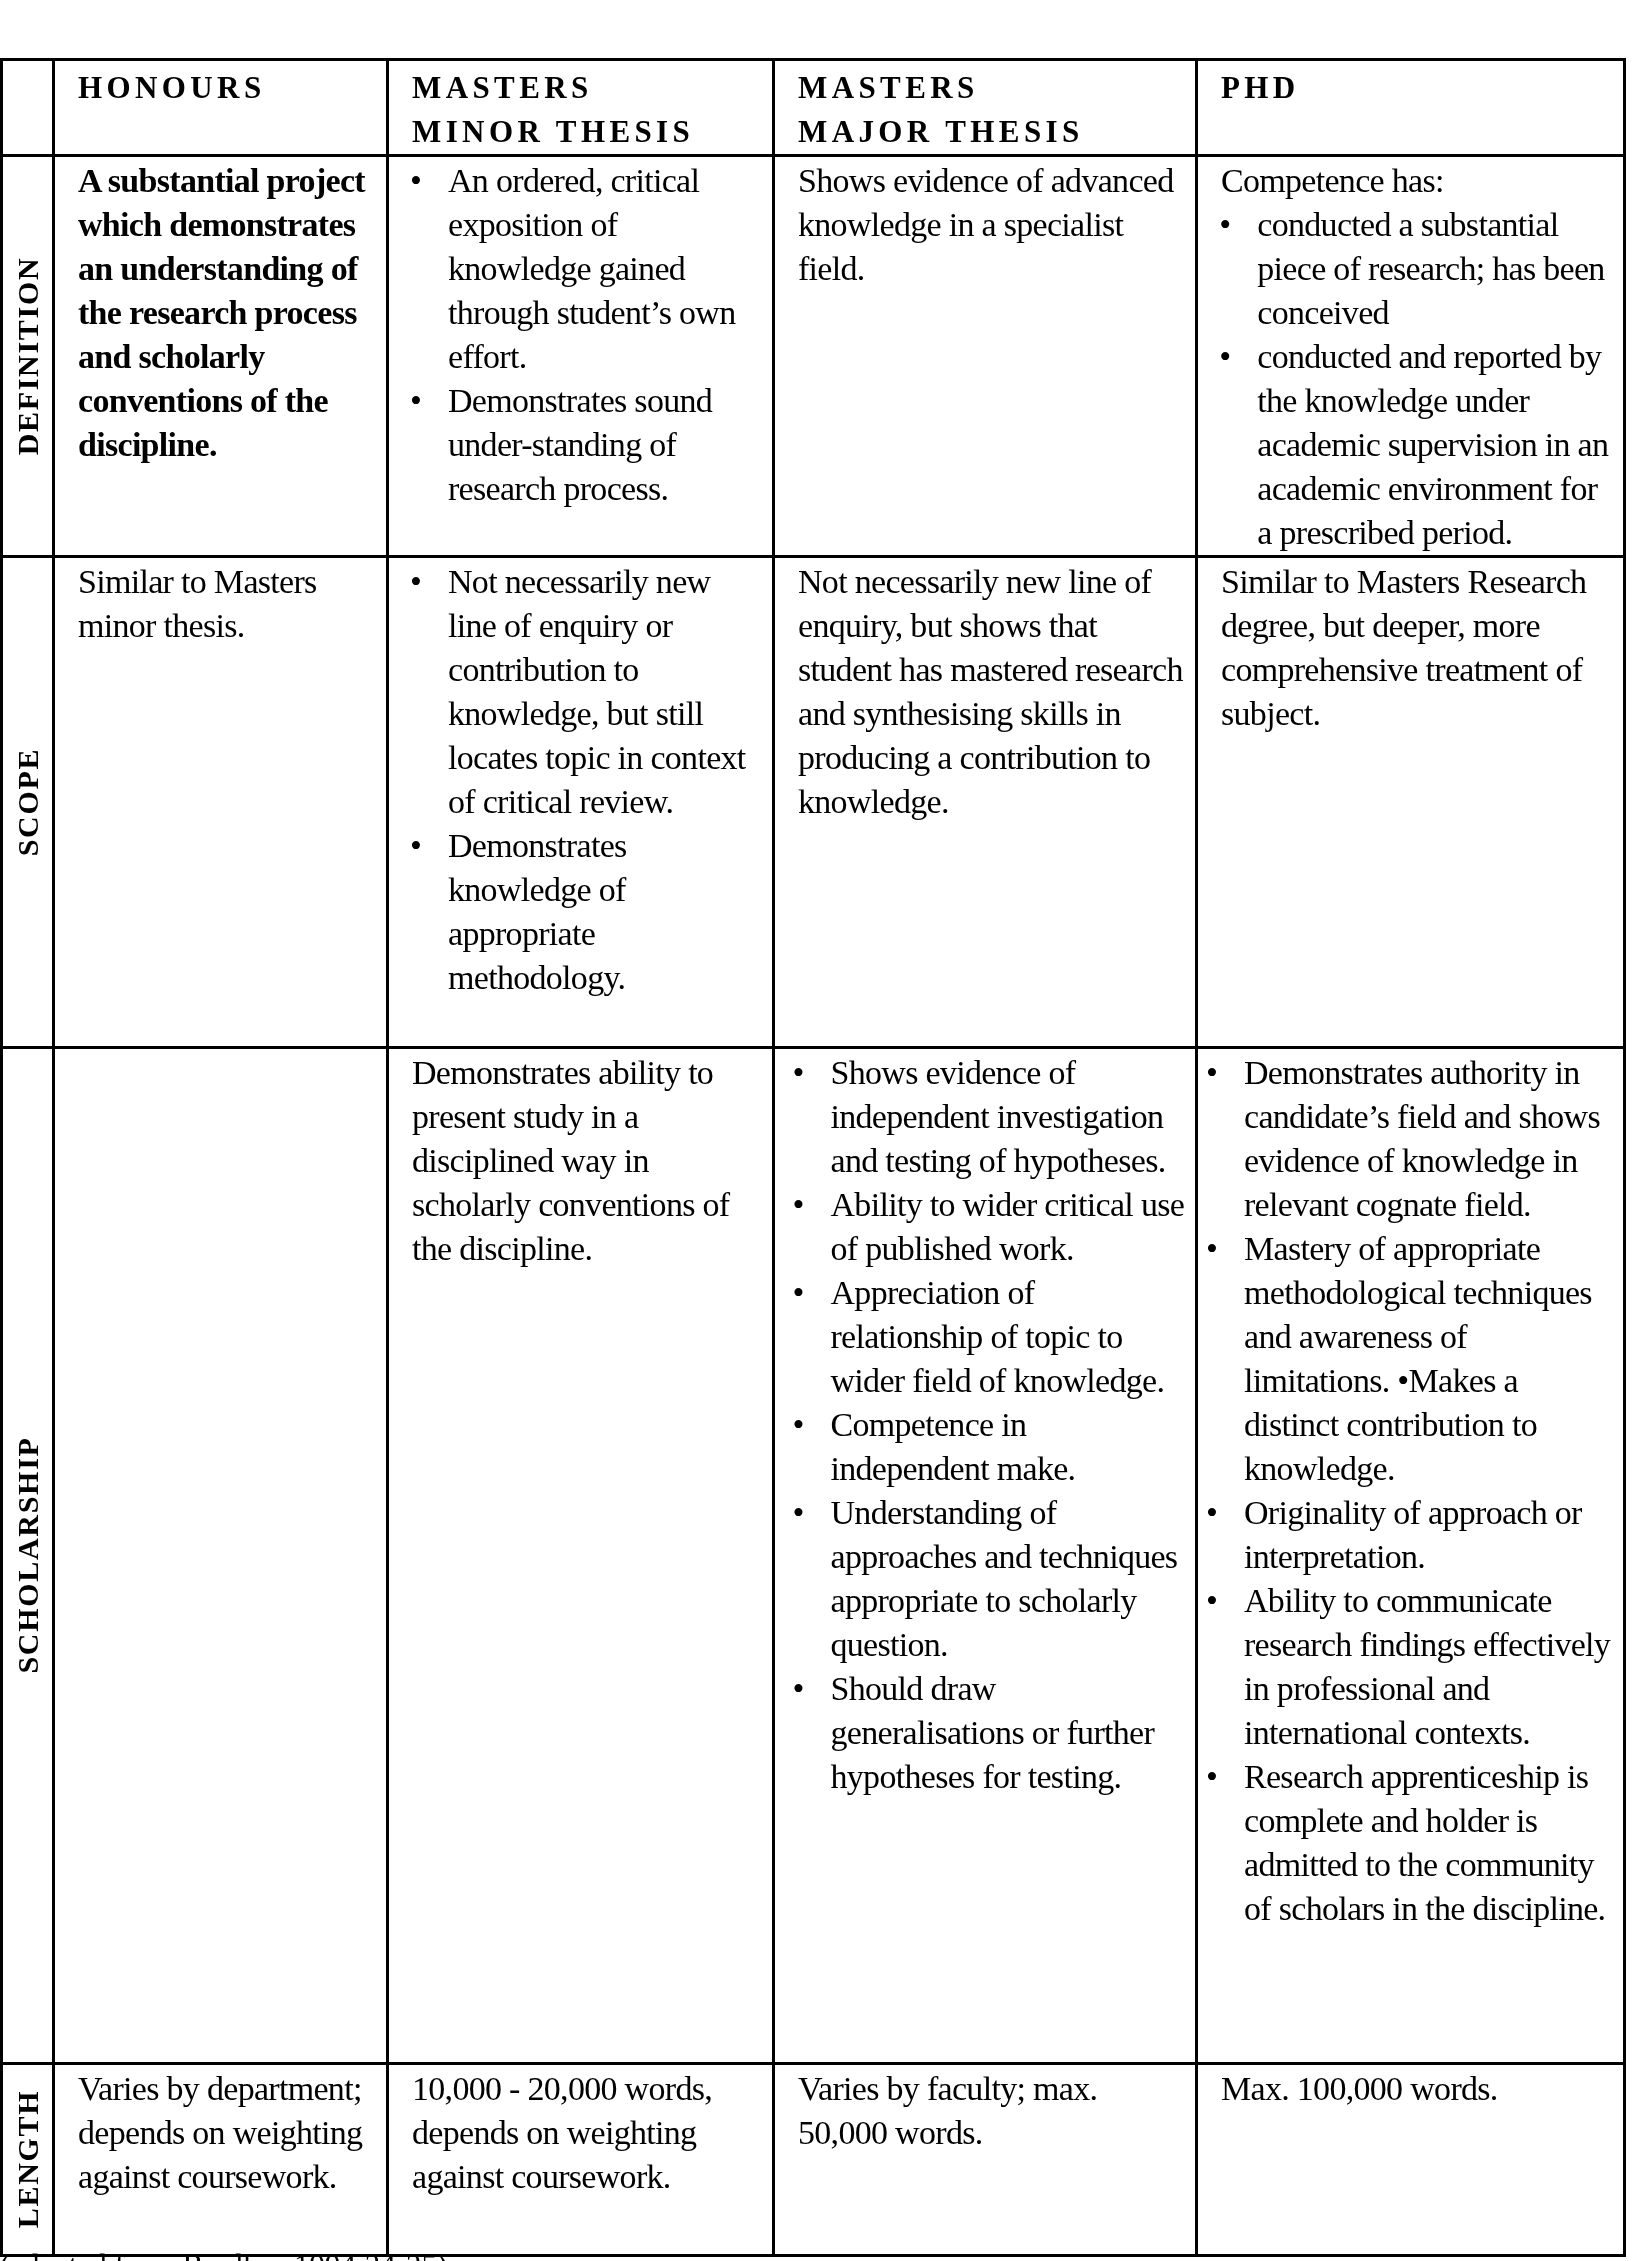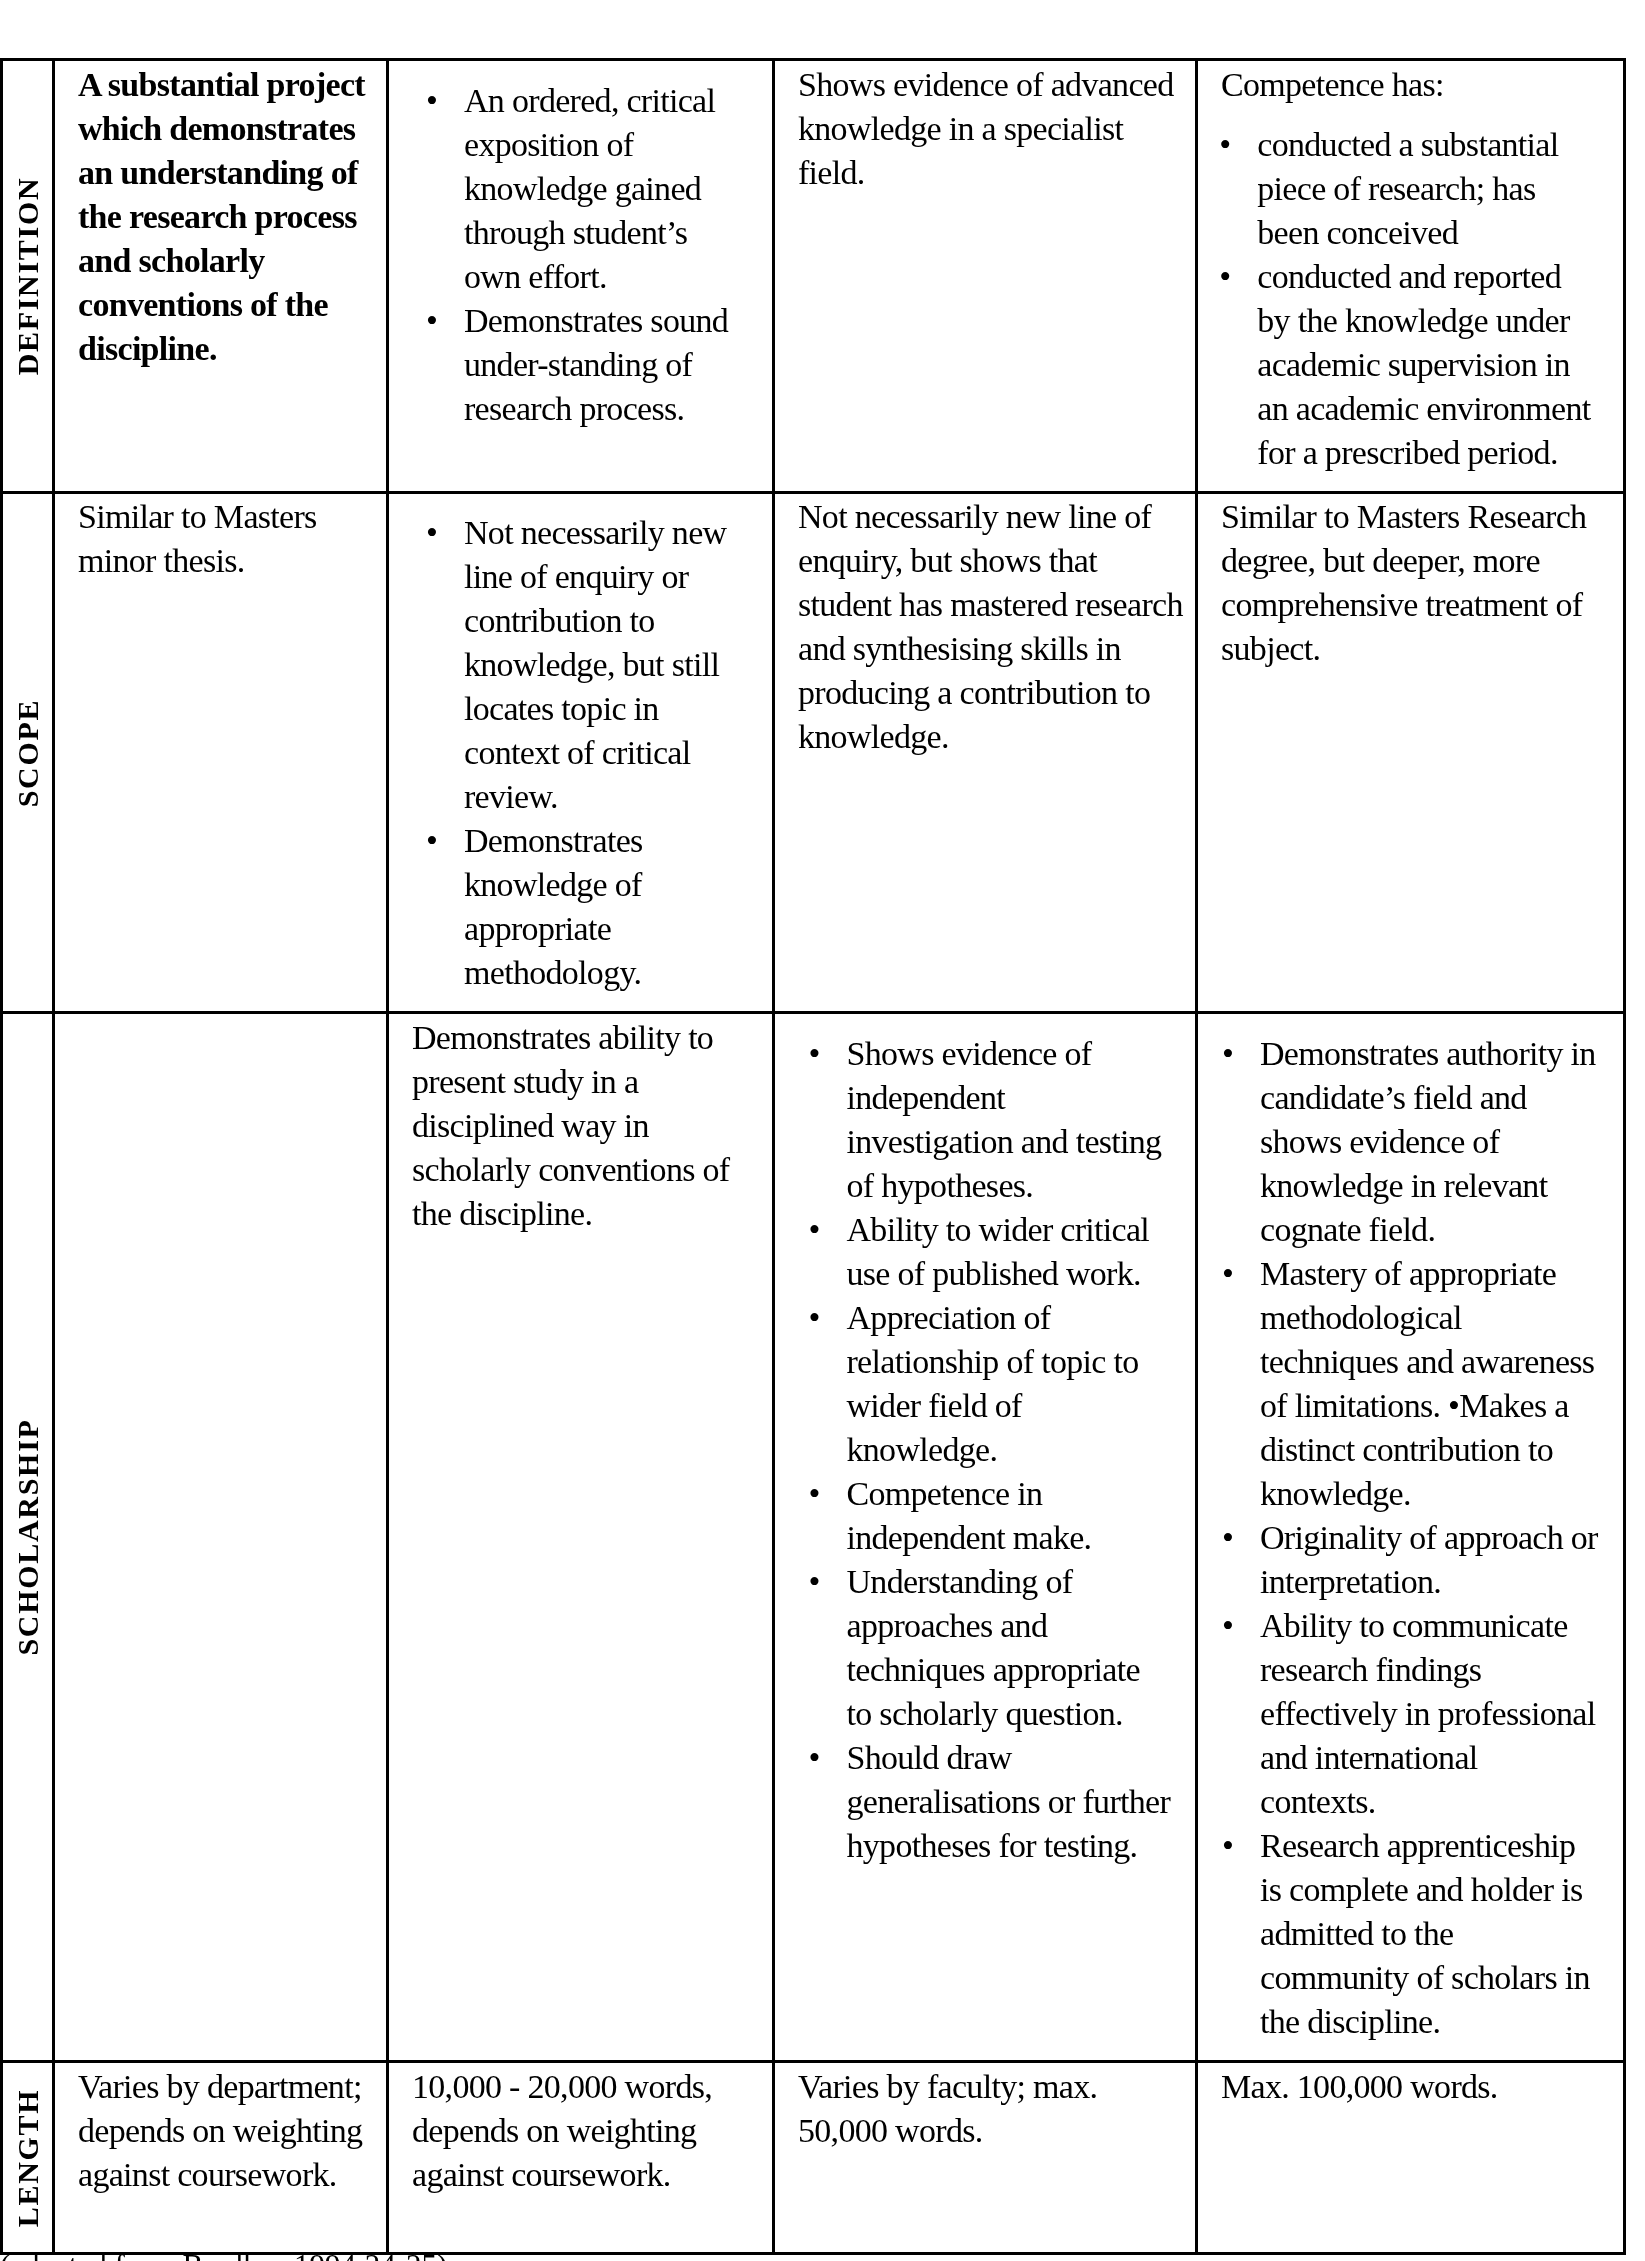--- a/index.html
+++ b/index.html
@@ -21,21 +21,21 @@
   .tbl td.hcell {
     font-weight: bold; font-size: 31px; line-height: 44px;
     letter-spacing: 4.4px; padding-top: 5.2px; padding-left: 23px;
   }
   .tbl td.rowlabel { padding: 0; position: relative; }
   .rl {
     position: absolute; left: 50%; top: 50%;
     transform: translate(-50%, -50%) rotate(-90deg);
     white-space: nowrap; font-weight: bold; font-size: 30px; letter-spacing: 1.7px;
   }
-  ul.b { list-style: none; margin: 16px; padding: 0; }
+  ul.b { list-style: none; margin: 0; padding: 0; }
   ul.b li { position: relative; padding-left: 45px; }
   ul.b li::before {
     content: "\2022"; position: absolute; left: 7px; top: 0; font-size: 34px;
   }
   .cell-text { white-space: normal; font-weight: bold; }
   .caption {
     position: absolute; left: 0; top: 2248px; font-size: 31px; line-height: 35px;
     white-space: nowrap;
   }
 </style>
@@ -44,20 +44,33 @@
 
 <table class="tbl">
   <colgroup>
     <col style="width:52px">
     <col style="width:334px">
     <col style="width:386px">
     <col style="width:423px">
     <col style="width:428px">
   </colgroup>
   <tbody>
+      <tr class="hdr">
+    <td></td>
+    <td class="hcell"><span>HONOURS</span></td>
+    <td class="hcell">
+          <div>MASTERS</div>
+          <div>MINOR THESIS</div>
+        </td>
+    <td class="hcell">
+          <div>MASTERS</div>
+          <div>MAJOR THESIS</div>
+        </td>
+    <td class="hcell"><span>PHD</span></td>
+  </tr>
 
   <tr style="height:397px">
     <td class="rowlabel">
           <span class="rl">DEFINITION</span>
         </td>
     <td><span class="cell-text">A substantial project which demonstrates an understanding of the research process and scholarly conventions of the discipline.</span></td>
     <td style="padding-left:14px">
       <ul class="b">
         <li>An ordered, critical exposition of knowledge gained through student’s own effort.</li>
         <li>Demonstrates sound under-standing of research process.</li>

